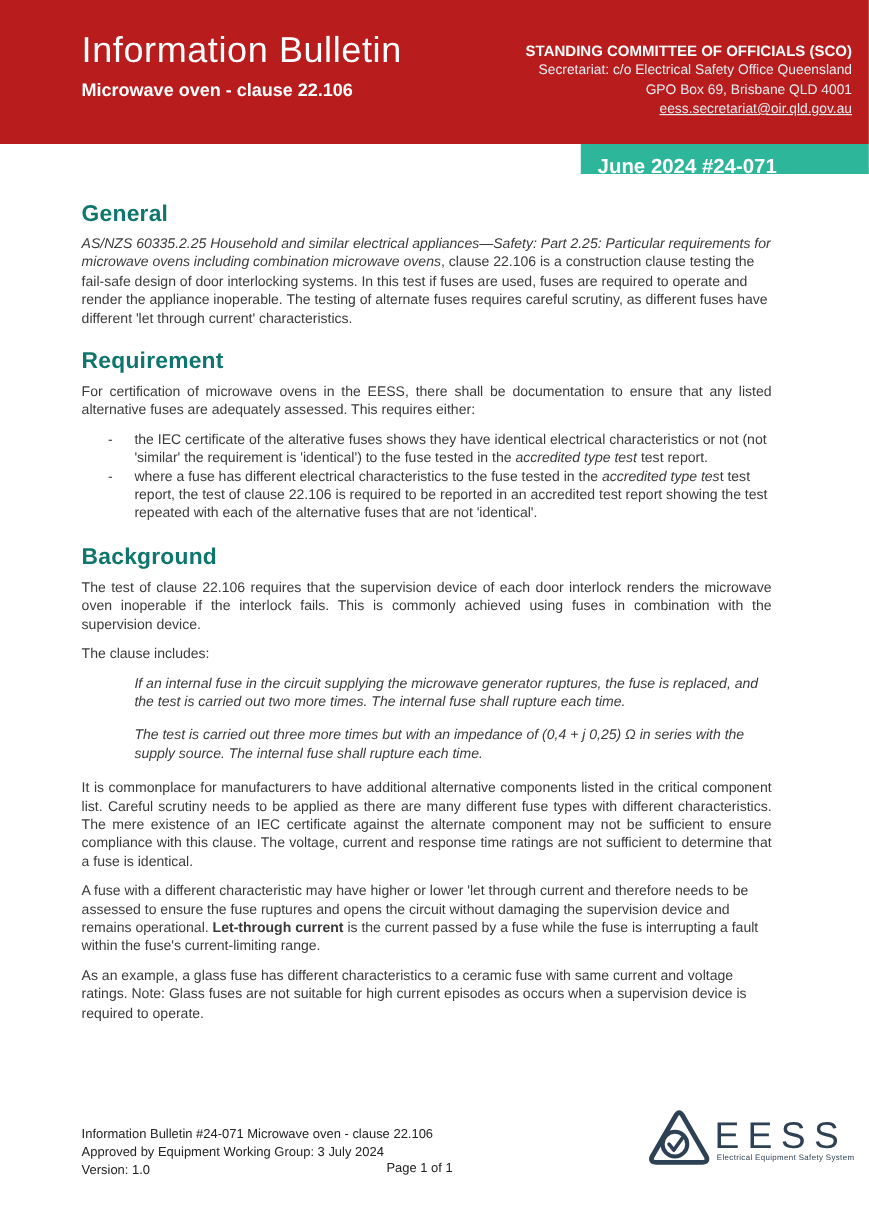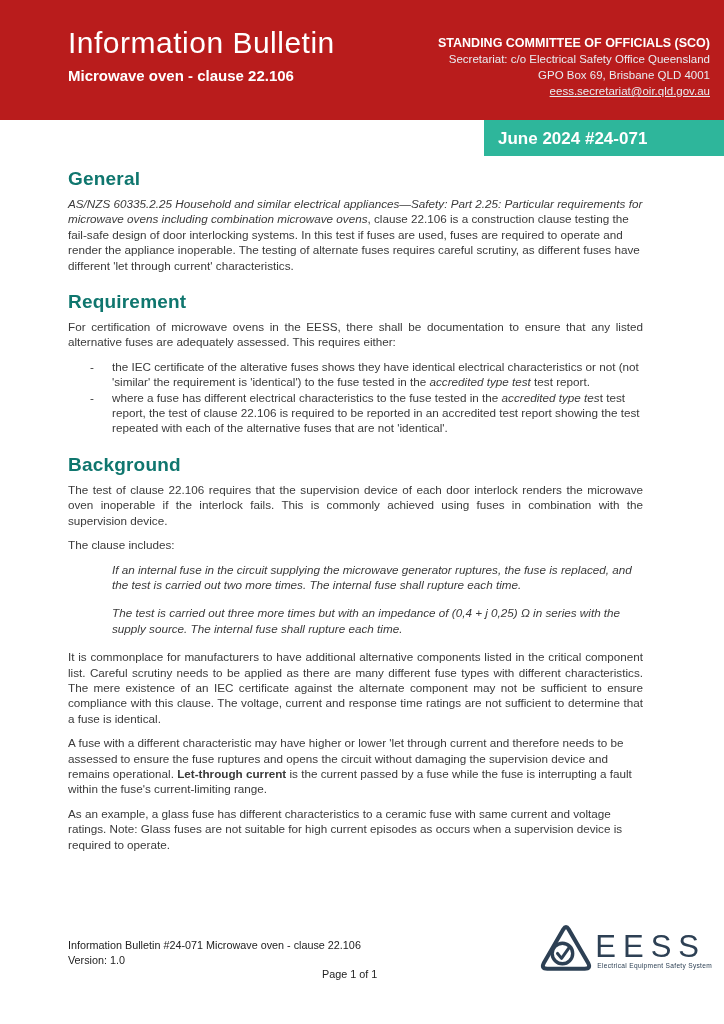--- a/index.html
+++ b/index.html
@@ -23,21 +23,21 @@
     font-size:15px; font-weight:700; color:#fff;
   }
   .header-right {
     position:absolute; right:14px; top:35px; text-align:right;
     font-size:11.5px; line-height:16px; color:#e8edf2;
   }
   .header-right .committee { font-size:12.5px; font-weight:700; color:#ffffff;text-align:right; }
   .header-right .email { text-decoration:underline; color:#e8edf2; cursor:pointer; }
   
   .banner {
-    position:absolute; left:484px; top:120px; width:240px; height:36px;
+    position:absolute; left:484px; top:120px; width:240px; height:25px;
     background:#2eb69b; color:#ffffff;
     font-size:17px; font-weight:700; line-height:38px;
     padding-left:14px; box-sizing:border-box;
   }
   
   .content { position:absolute; left:68px; top:168px; width:588px; color:#3a3a3a; }
   .content h2 {
     margin:0 0 6px 0; font-size:19px; font-weight:700; color:#0f766e; letter-spacing:0.2px;
   }
   .content h2.spaced { margin-top:18px; }
@@ -115,20 +115,21 @@
   <div class="quote">If an internal fuse in the circuit supplying the microwave generator ruptures, the fuse is replaced, and the test is carried out two more times. The internal fuse shall rupture each time.</div>
   <div class="quote">The test is carried out three more times but with an impedance of (0,4 + j 0,25) Ω in series with the supply source. The internal fuse shall rupture each time.</div>
   <p class="just">It is commonplace for manufacturers to have additional alternative components listed in the critical component list. Careful scrutiny needs to be applied as there are many different fuse types with different characteristics. The mere existence of an IEC certificate against the alternate component may not be sufficient to ensure compliance with this clause. The voltage, current and response time ratings are not sufficient to determine that a fuse is identical.</p>
   <p><span>A fuse with a different characteristic may have higher or lower 'let through current and therefore needs to be assessed to ensure the fuse ruptures and opens the circuit without damaging the supervision device and remains operational. </span><span class="bold">Let-through current</span><span> is the current passed by a fuse while the fuse is interrupting a fault within the fuse's current-limiting range.</span></p>
   <p>As an example, a glass fuse has different characteristics to a ceramic fuse with same current and voltage ratings. Note: Glass fuses are not suitable for high current episodes as occurs when a supervision device is required to operate.</p>
 
 </div>
 
 <div class="footer-left">
   <div>Information Bulletin #24-071 Microwave oven - clause 22.106</div>
+  <div>Approved by Equipment Working Group: 3 July 2024</div>
   <div>Version: 1.0</div>
 </div>
 <div class="footer-page">Page 1 of 1</div>
 
 <div class="logo">
   <svg class="logo-mark" viewBox="0 0 60 56" fill="none" xmlns="http://www.w3.org/2000/svg">
     <path d="M27 6 Q30 1 33 6 L55 44 Q58 50 51 50 L9 50 Q2 50 5 44 Z" stroke="#2d4054" stroke-width="4.5" stroke-linejoin="round" fill="none"></path>
     <circle cx="26" cy="33" r="11.5" stroke="#2d4054" stroke-width="3.8" fill="#ffffff"></circle>
     <path d="M20.5 33 L25 38.5 L33.5 26.5" stroke="#2d4054" stroke-width="3.4" fill="none" stroke-linecap="round" stroke-linejoin="round"></path>
   </svg>

